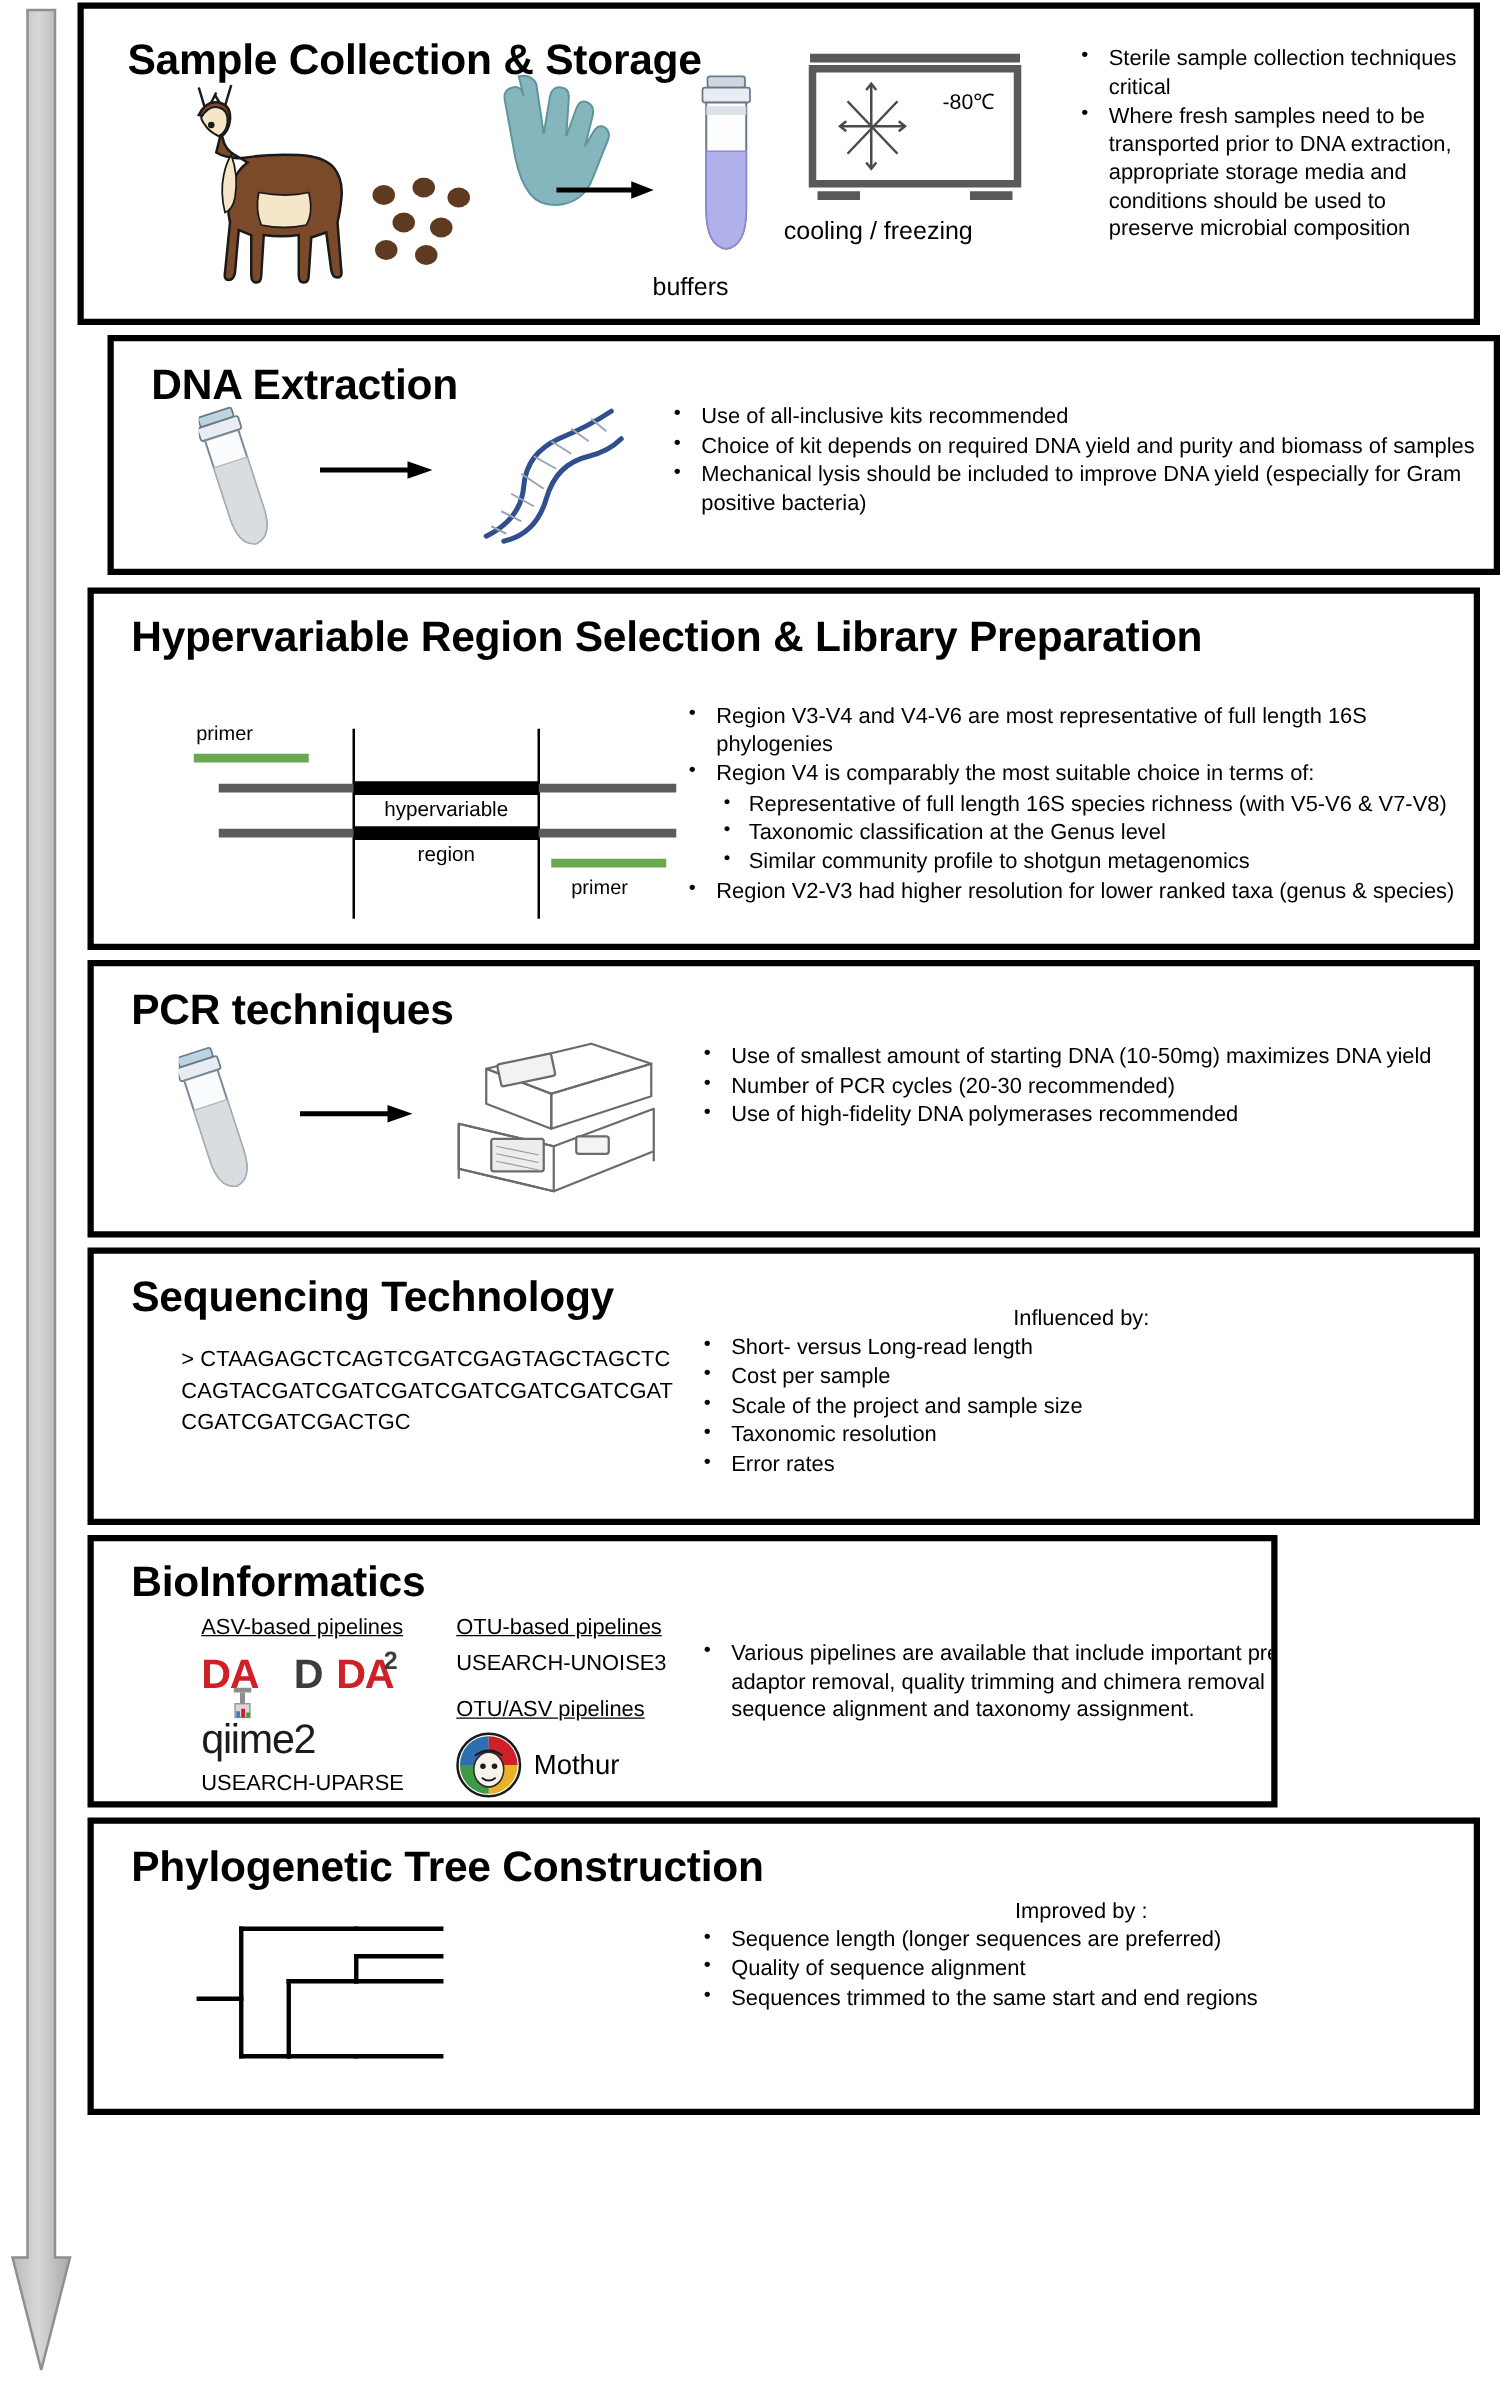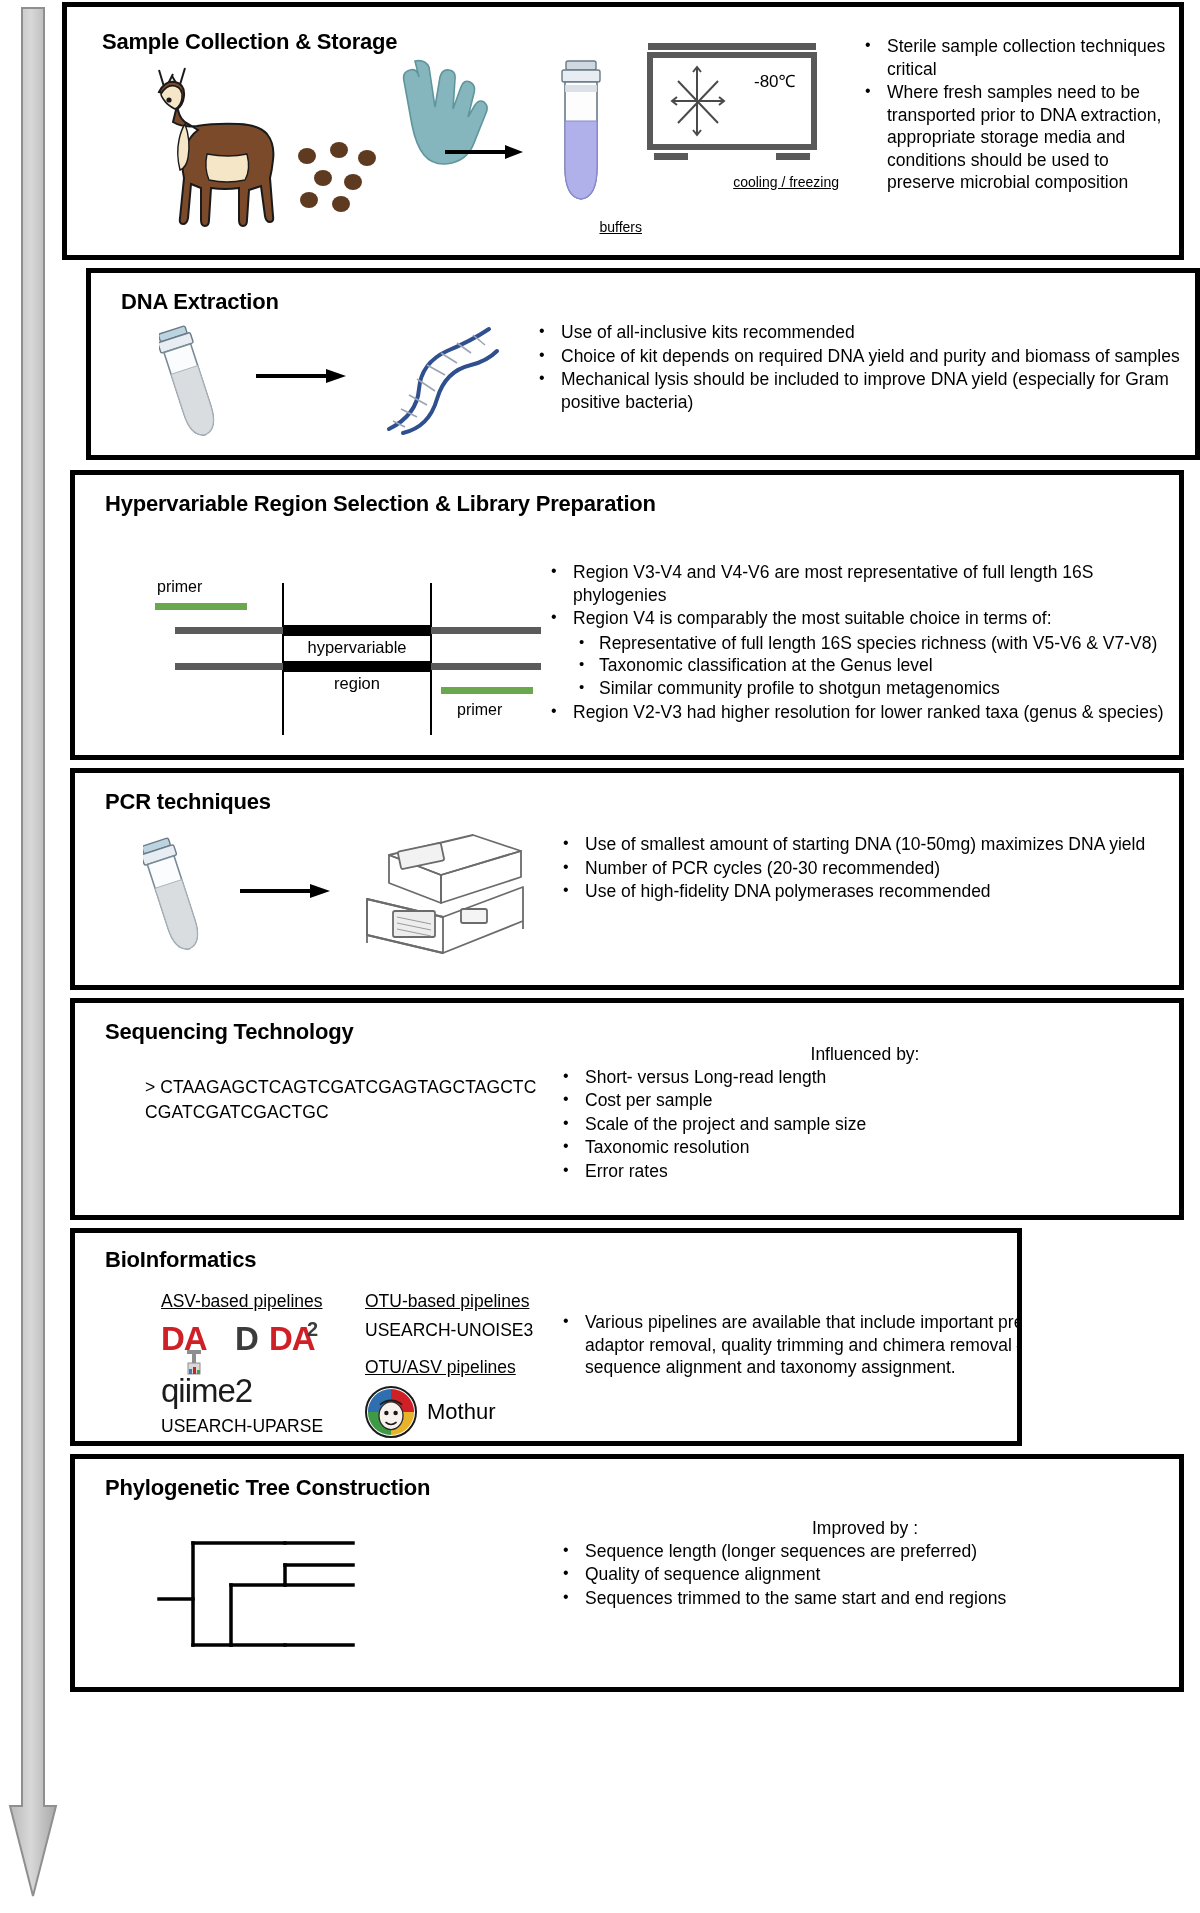--- a/index.html
+++ b/index.html
@@ -19,21 +19,21 @@
   
   #panels { position:absolute; left:62px; top:0px; width:1132px; }
   .panel {
     position:absolute;
     border:5px solid #000;
     background:#fff;
     overflow:hidden;
   }
   .panel-title {
     font-weight:bold;
-    font-size:22px;
+    font-size:34px;
     letter-spacing:-0.2px;
     margin:0;
     white-space:nowrap;
   }
 
   
   ul.bl { list-style:none; margin:0; padding:0; }
   ul.bl > li {
     position:relative;
     padding-left:30px;
@@ -53,21 +53,21 @@
     font-size:17.5px;
     line-height:22.5px;
   }
   ul.bl ul.sub > li::before {
     content:"\2022";
     position:absolute; left:6px; top:-1px;
     font-size:15px;
   }
   .plainline { font-size:17.5px; line-height:22.5px;text-align:center; }
 
-  .caption { font-size:14px; text-align:right;text-decoration:underline; }
+  .caption { font-size:20px; text-align:left; }
 
   
   .harrow { position:absolute; height:12px; }
 
   
   #p1 { left:0; top:2px; width:1122px; height:258px; }
   #p1 .panel-title { position:absolute; left:35px; top:22px; }
   #p1 .deer  { position:absolute; left:78px; top:55px; width:140px; height:170px; }
   #p1 .pellets { position:absolute; left:228px; top:135px; width:90px; height:70px; }
   #p1 .glove { position:absolute; left:322px; top:52px; width:100px; height:115px; }
@@ -354,20 +354,21 @@
       <li>Number of PCR cycles (20-30 recommended)</li>
       <li>Use of high-fidelity DNA polymerases recommended</li>
     </ul>
   </div>
 
   <div class="panel" id="p5">
     <div class="panel-title">Sequencing Technology</div>
 
     <div class="seqblk">
       <div class="seqline">&gt;  CTAAGAGCTCAGTCGATCGAGTAGCTAGCTC</div>
+      <div class="seqline">CAGTACGATCGATCGATCGATCGATCGATCGAT</div>
       <div class="seqline">CGATCGATCGACTGC</div>
     </div>
 
     <div class="bullets">
       <div class="plainline">Influenced by:</div>
       <ul class="bl">
         <li>Short- versus Long-read length</li>
         <li>Cost per sample</li>
         <li>Scale of the project and sample size</li>
         <li>Taxonomic resolution</li>

